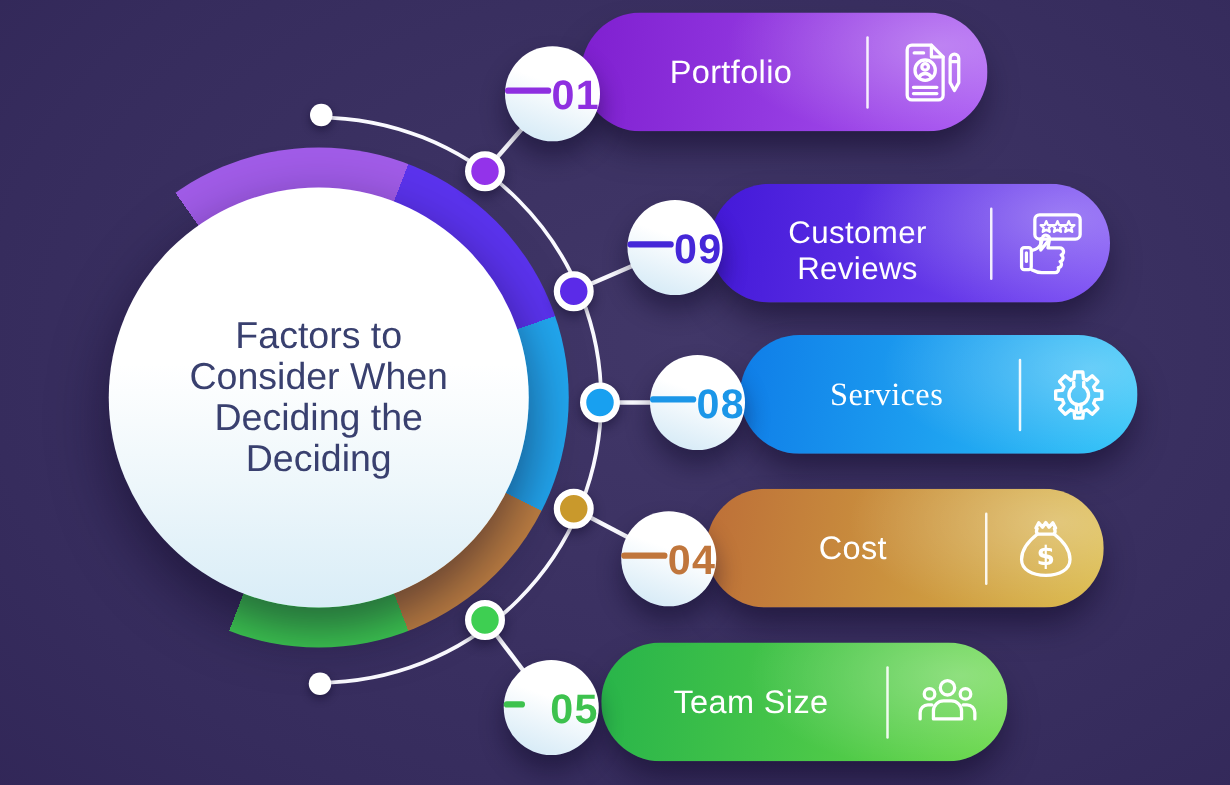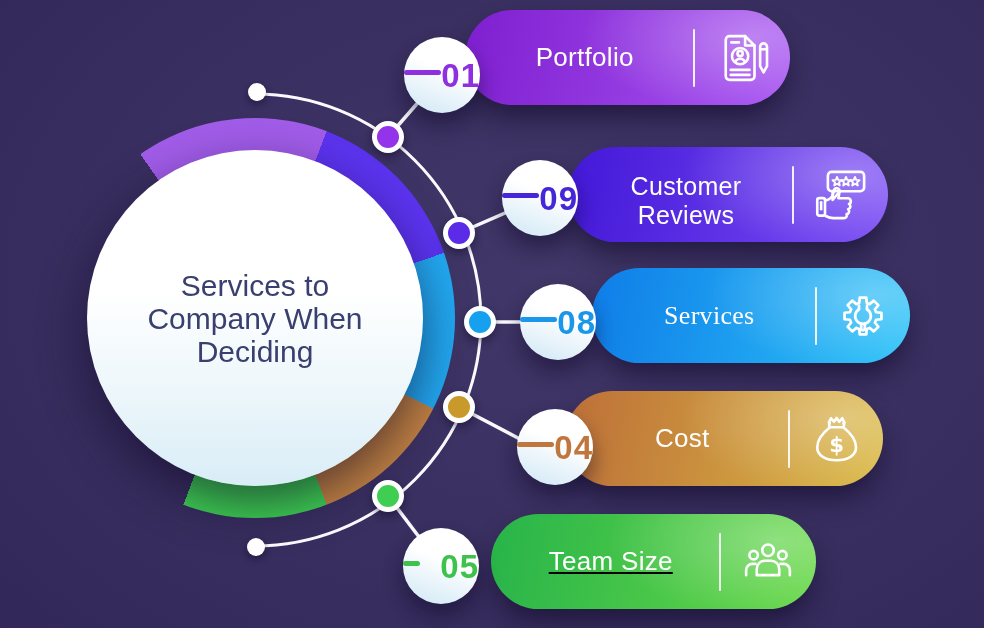--- a/index.html
+++ b/index.html
@@ -28,38 +28,38 @@
     box-shadow:0 16px 26px -4px rgba(12,6,35,.55);
     background:
       radial-gradient(95% 150% at 88% 28%, rgba(255,255,255,.30), rgba(255,255,255,0) 55%),
       linear-gradient(100deg, var(--c1), var(--c2));
     z-index:4;
   }
   .p1{left:465px;top:10px;width:325px;}
   .p2{left:568px;top:147px;width:320px;}
   .p3{left:592px;top:268px;width:318px;font-family:Liberation Serif, serif;}
   .p4{left:565px;top:391px;width:318px;}
-  .p5{left:491px;top:514px;width:325px;text-decoration:underline;}
+  .p5{left:481px;top:514px;width:325px;}
   .pill .label{
     flex:0 0 70%;box-sizing:border-box;text-align:center;color:#ffffff;
     font-size:26px;line-height:1.15;letter-spacing:.3px;padding:0 8px 0 20px;
   }
   .p2 .label{font-size:25px;margin-top:12px;}
   .pill .divider{width:2px;height:58px;background:rgba(255,255,255,.9);border-radius:1px;flex:0 0 2px;}
   .pill .icon{flex:1;display:flex;align-items:center;justify-content:center;}
   
   .num-circle{
     position:absolute;width:76px;height:76px;border-radius:50%;
     background:linear-gradient(200deg,#ffffff 42%,#cfe7f5 100%);
     box-shadow:0 12px 20px rgba(12,6,35,.45);
     display:flex;flex-direction:row;align-items:center;justify-content:center;
     z-index:6;
   }
   .n1{left:404px;top:37px;} .n2{left:502px;top:160px;} .n3{left:520px;top:284px;}
-  .n4{left:517px;top:409px;justify-content:space-between;} .n5{left:403px;top:528px;gap:20px;}
+  .n4{left:497px;top:409px;justify-content:space-between;} .n5{left:403px;top:528px;gap:20px;}
   .num-bar{width:44px;height:5px;border-radius:2.5px;background:var(--accent);margin-bottom:5px;}
   .num-text{font-size:33px;font-weight:bold;color:var(--accent);line-height:1;letter-spacing:1px;}
   
   .dot{
     position:absolute;width:22px;height:22px;border-radius:50%;border:5px solid #ffffff;
     background:var(--dot);box-shadow:0 4px 9px rgba(12,6,35,.45);z-index:5;box-sizing:content-box;
   }
   .d1{left:372px;top:121px;} .d2{left:443px;top:217px;} .d3{left:464px;top:306px;}
   .d4{left:443px;top:391px;} .d5{left:372px;top:480px;}
   .enddot{
@@ -81,22 +81,23 @@
       <line x1="480" y1="322" x2="558" y2="322"></line>
       <line x1="459" y1="407" x2="535" y2="447"></line>
       <line x1="388" y1="496" x2="441" y2="566"></line>
     </g>
   </svg>
 
   <div class="ring" id="ring" style="background: conic-gradient(from -35deg, rgb(161, 92, 232) 0deg, rgb(161, 92, 232) 56deg, rgb(91, 51, 238) 56deg, rgb(91, 51, 238) 106deg, rgb(34, 167, 239) 106deg, rgb(34, 167, 239) 152deg, rgb(192, 129, 66) 152deg, rgb(192, 129, 66) 194deg, rgb(62, 207, 82) 194deg, rgb(62, 207, 82) 236deg, transparent 236deg, transparent 360deg);"></div>
 
   <div class="center-circle">
     <div class="center-title" style="color: rgb(57, 64, 111);">
-      <div>Services to</div>
-      <div>Company When</div>
+      <div>Factors to</div>
+      <div>Consider When</div>
+      <div>Deciding the</div>
       <div>Deciding</div>
     </div>
   </div>
 
   <div class="enddot e-top"></div>
   <div class="enddot e-bottom"></div>
 
   <div class="dot d1" style="--c1: #7f1fd0; --c2: #a855f2; --accent: #8e2fe0; --dot: #9333ea;"></div>
   <div class="dot d2" style="--c1: #4318d8; --c2: #7a4cf4; --accent: #4527d8; --dot: #5b2be8;"></div>
   <div class="dot d3" style="--c1: #0f7de8; --c2: #2cc3f8; --accent: #1b96e8; --dot: #18a0f0;"></div>

